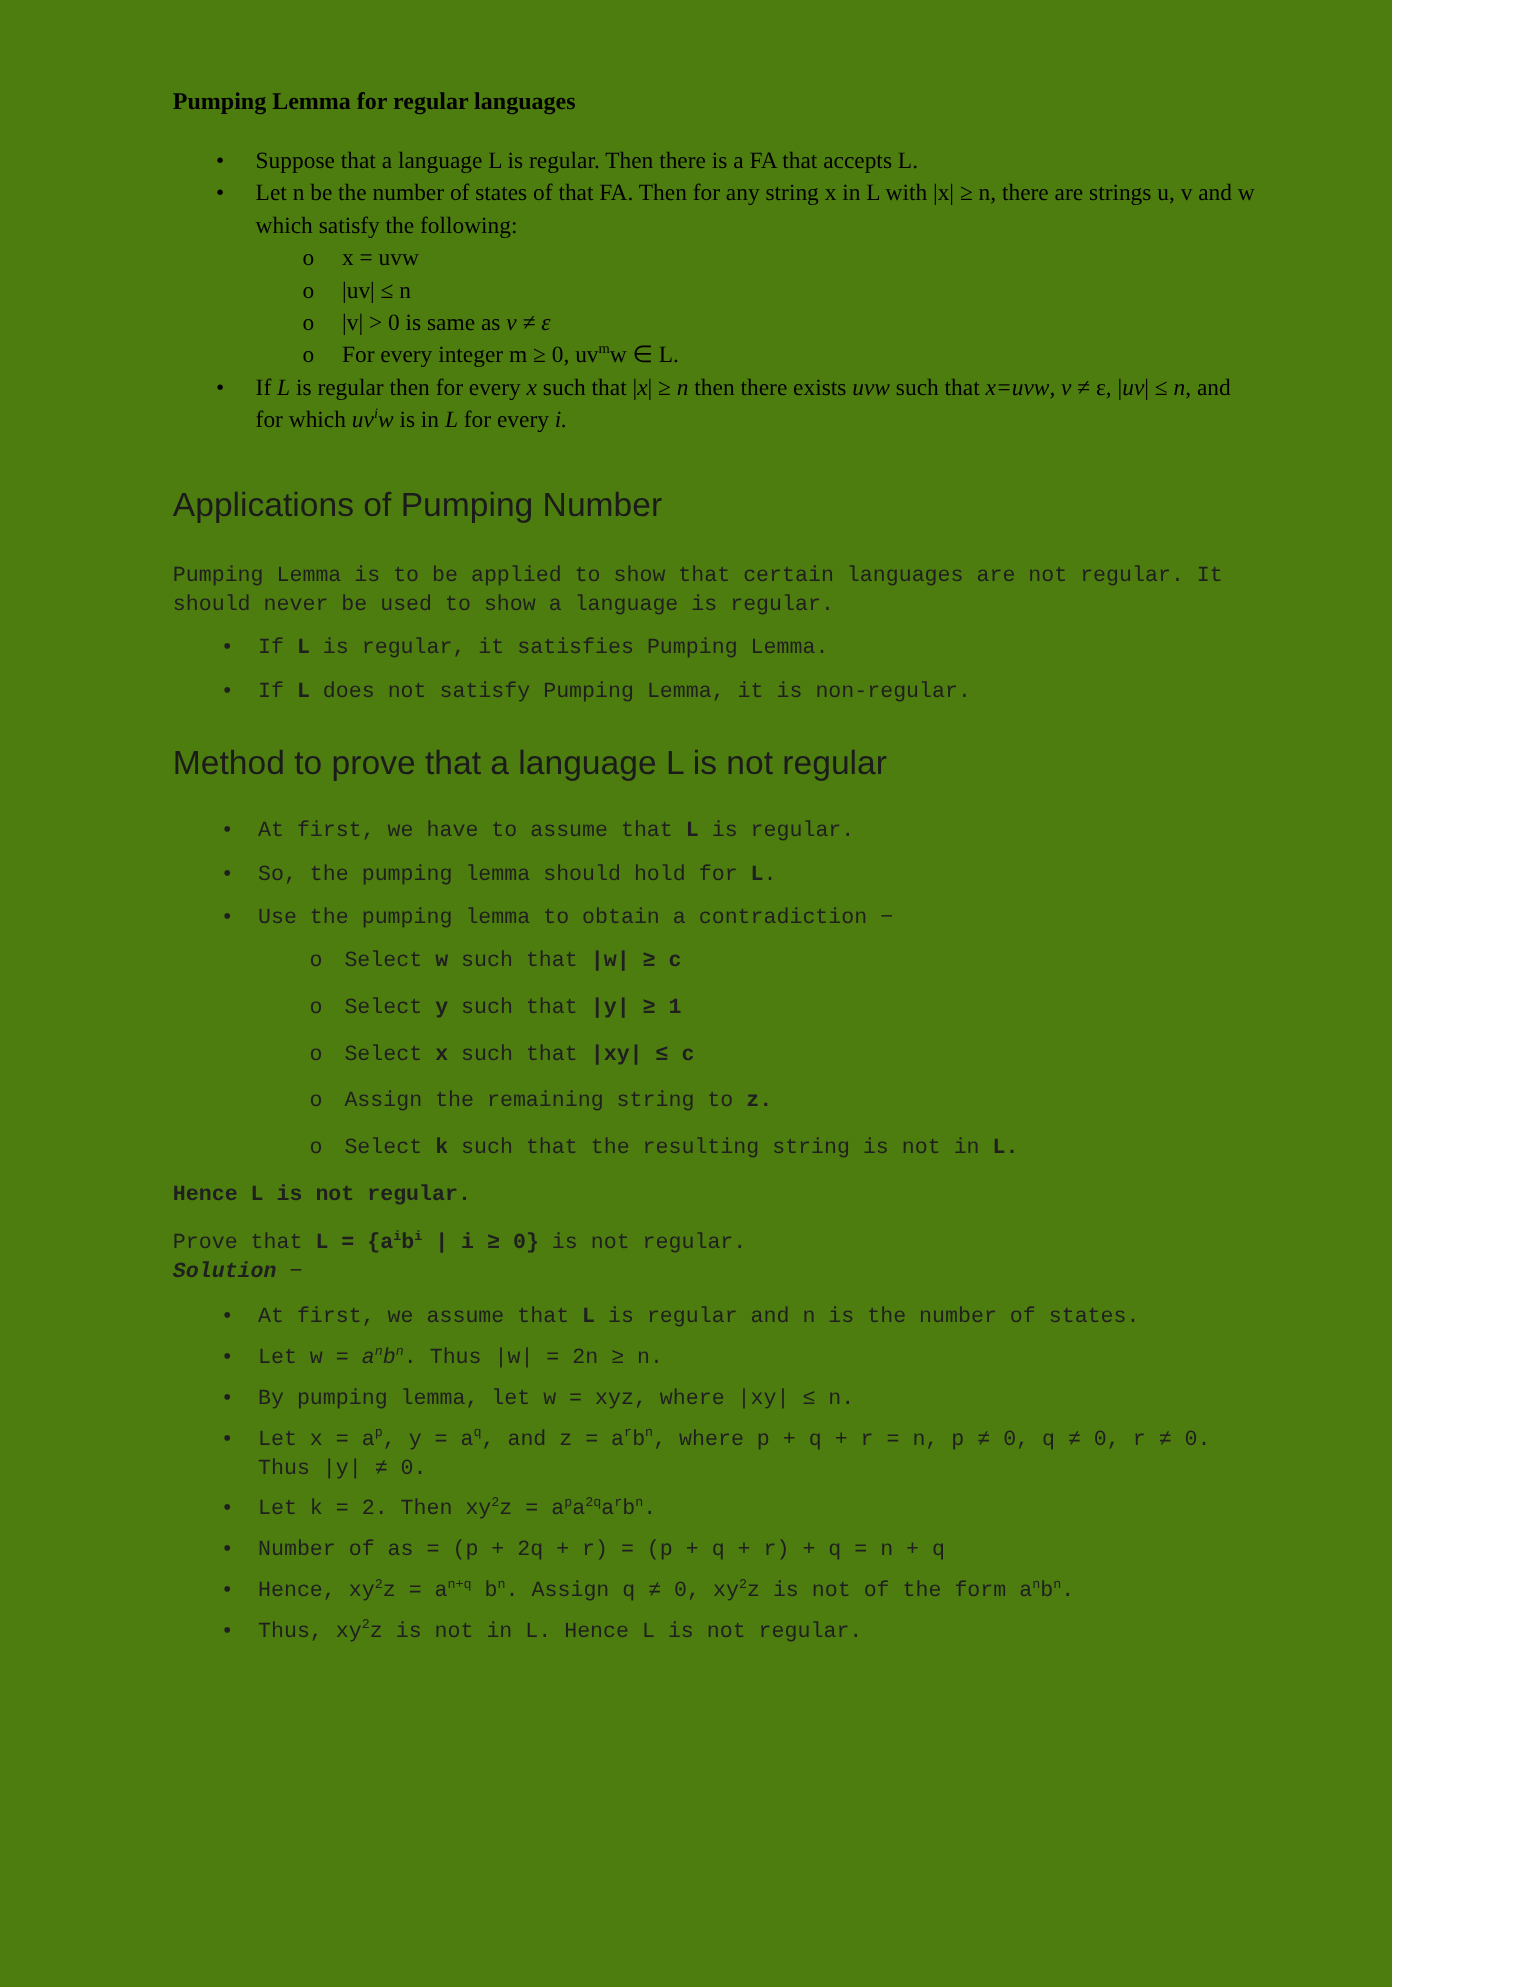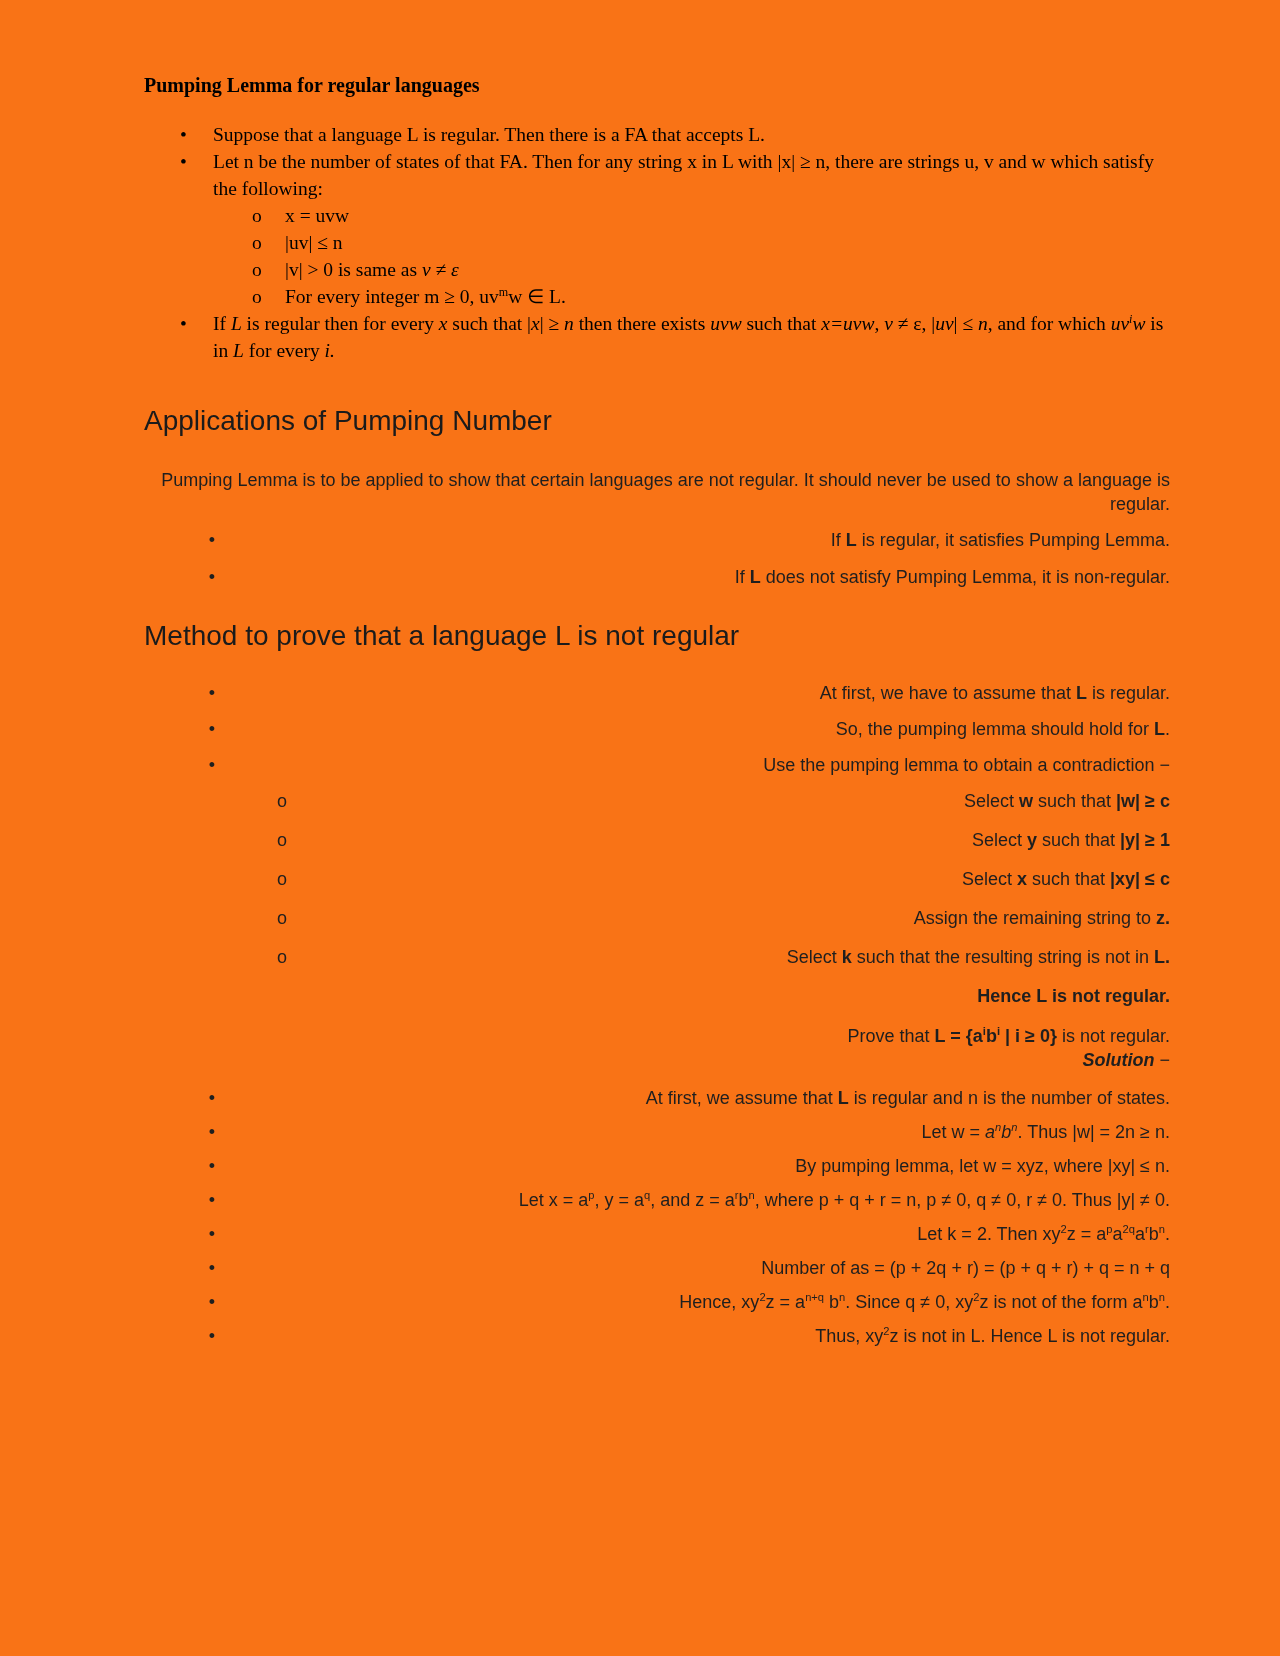--- a/index.html
+++ b/index.html
@@ -1,44 +1,43 @@
 <!DOCTYPE html>
 <html><head>
 <meta charset="utf-8">
 <style>
   html,body{margin:0;padding:0;background:#ffffff;}
   .page{
-    width:1280px;
+    width:1160px;
     min-height:1656px;
     box-sizing:border-box;
-    background:#f97316;
+    background:#4d7c0f;
     padding:74px 110px 60px 144px;
     overflow:hidden;
   }
   
   .serif{
     font-family:"Liberation Serif", serif;
     color:#000000;
     font-size:19.5px;
     line-height:27px;
   }
   .serif-title{
     font-family:"Liberation Serif", serif;
     font-size:20px;
     font-weight:700;
     margin:0 0 24px 0;
     color:#000000;
   }
   
   .sans{
-    font-family:Liberation Sans, sans-serif;
+    font-family:Liberation Mono, monospace;
     color:#1f1f1f;
     font-size:18px;
     line-height:24px;
-    text-align:right;
   }
   .sans-h1{
     font-family:"Liberation Sans", sans-serif;
     font-size:28px;
     font-weight:400;
     line-height:34px;
     color:#1b1b1b;
     margin:40px 0 30px 0;
   }
   .sans-h1.method{margin-top:30px;margin-bottom:28px;}
@@ -190,21 +189,21 @@
     <div class="row sans-l1">
       <span class="mk">•</span>
       <span class="txt"><span>Let k = 2. Then xy</span><span class="s-sup">2</span><span>z = a</span><span class="s-sup">p</span><span>a</span><span class="s-sup">2q</span><span>a</span><span class="s-sup">r</span><span>b</span><span class="s-sup">n</span><span>.</span></span>
     </div>
     <div class="row sans-l1">
       <span class="mk">•</span>
       <span class="txt"><span>Number of as = (p + 2q + r) = (p + q + r) + q = n + q</span></span>
     </div>
     <div class="row sans-l1">
       <span class="mk">•</span>
-      <span class="txt"><span>Hence, xy</span><span class="s-sup">2</span><span>z = a</span><span class="s-sup">n+q</span><span> b</span><span class="s-sup">n</span><span>. Since q ≠ 0, xy</span><span class="s-sup">2</span><span>z is not of the form a</span><span class="s-sup">n</span><span>b</span><span class="s-sup">n</span><span>.</span></span>
+      <span class="txt"><span>Hence, xy</span><span class="s-sup">2</span><span>z = a</span><span class="s-sup">n+q</span><span> b</span><span class="s-sup">n</span><span>. Assign q ≠ 0, xy</span><span class="s-sup">2</span><span>z is not of the form a</span><span class="s-sup">n</span><span>b</span><span class="s-sup">n</span><span>.</span></span>
     </div>
     <div class="row sans-l1">
       <span class="mk">•</span>
       <span class="txt"><span>Thus, xy</span><span class="s-sup">2</span><span>z is not in L. Hence L is not regular.</span></span>
     </div>
   </div>
 
 </div>
 
 </body></html>

